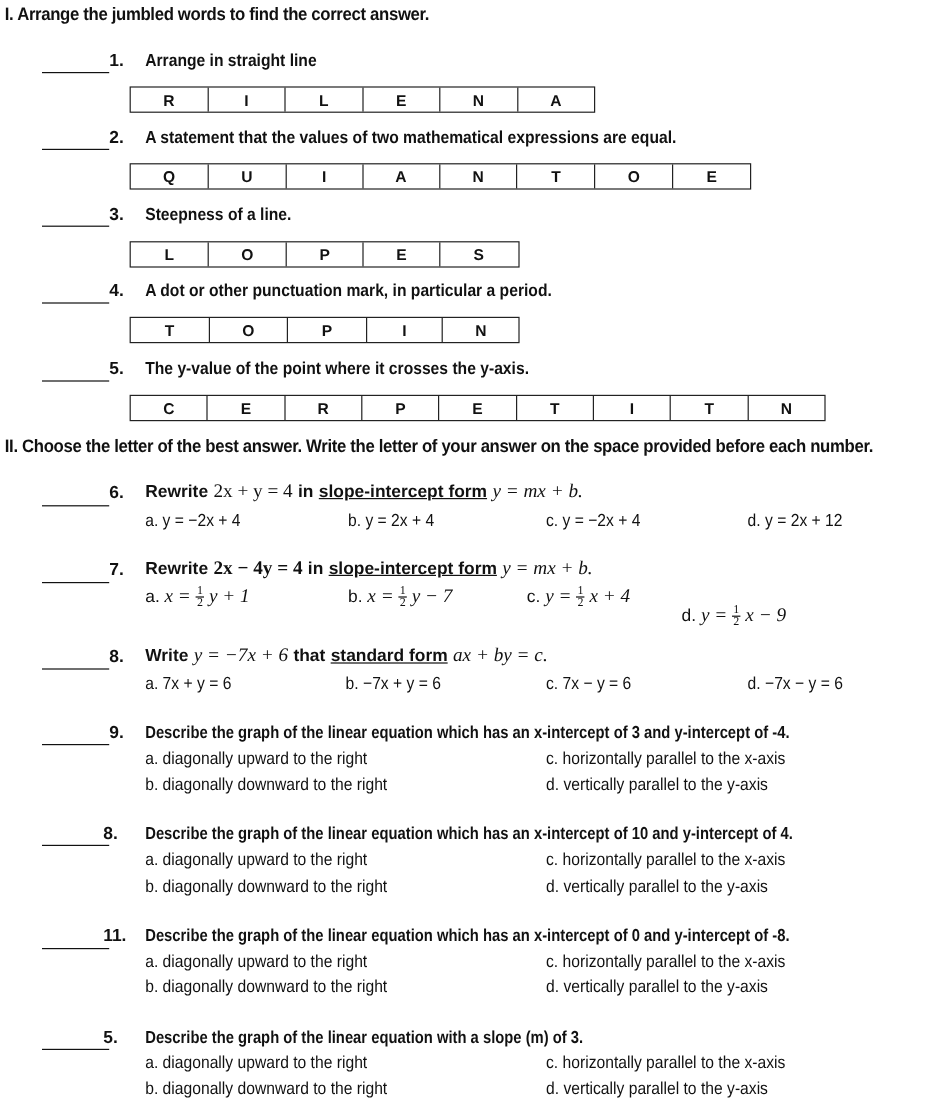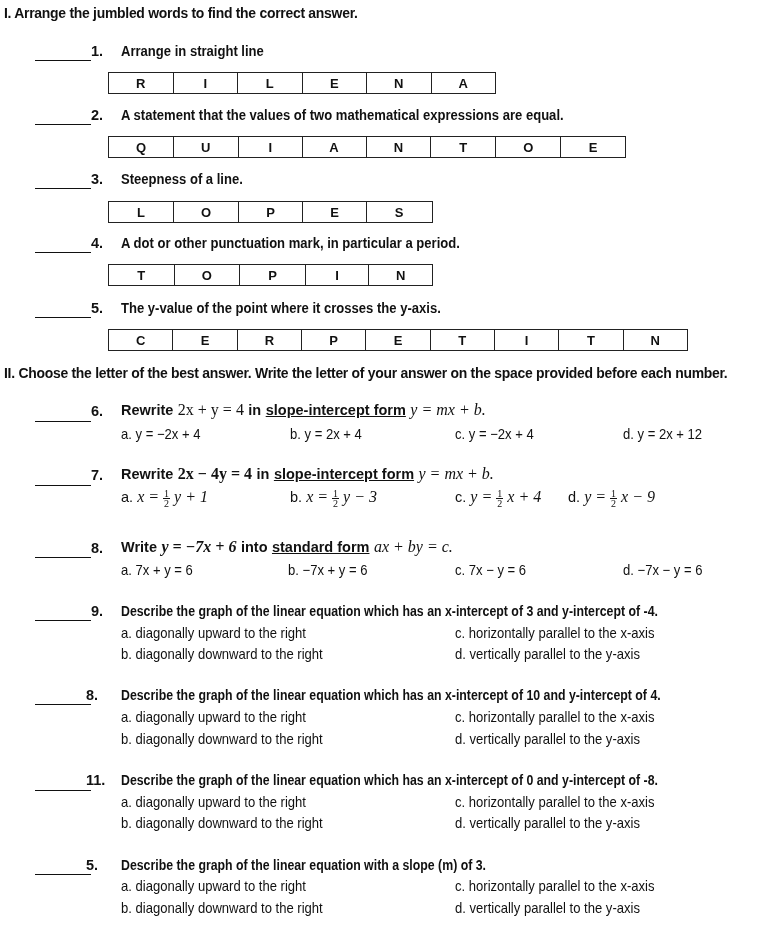--- a/index.html
+++ b/index.html
@@ -124,47 +124,47 @@
     </span>
   <span class="math">y + 1</span>
 </div>
 <div class="abs opt" style="left:290px;top:488px;transform:none">
   <span>b.</span>
   <span class="math">x =</span>
   <span class="frac">
       <span>1</span>
       <span>2</span>
     </span>
-  <span class="math">y − 3</span>
-</div>
-<div class="abs opt" style="left:455px;top:488px;transform:none">
+  <span class="math">y − 7</span>
+</div>
+<div class="abs opt" style="left:439px;top:488px;transform:none">
   <span>c.</span>
   <span class="math">y =</span>
   <span class="frac">
       <span>1</span>
       <span>2</span>
     </span>
   <span class="math">x + 4</span>
 </div>
-<div class="abs opt" style="left:568px;top:488px;transform:none">
+<div class="abs opt" style="left:568px;top:504px;transform:none">
   <span>d.</span>
   <span class="math">y =</span>
   <span class="frac">
       <span>1</span>
       <span>2</span>
     </span>
   <span class="math">x − 9</span>
 </div>
 
 <div class="blank" style="left:35px;top:557px;width:56px;"></div>
 <div class="abs qnum" style="left:91px;top:540px;">8.</div>
 <div class="abs" style="left:121px;top:538px;white-space:nowrap;">
   <span class="qtext" style="display:inline-block;transform:none">Write</span>
-  <span class="math" style="font-weight:bold">y = −7x + 6</span>
-  <span class="qtext" style="display:inline-block;transform:none">into</span>
+  <span class="math" style="font-weight:normal">y = −7x + 6</span>
+  <span class="qtext" style="display:inline-block;transform:none">that</span>
   <u class="qtext" style="display:inline-block;transform:none">standard form</u>
   <span class="math">ax + by = c.</span>
 </div>
 <div class="abs opt" style="left:121px;top:562px;">a. 7x + y = 6</div>
 <div class="abs opt" style="left:288px;top:562px;">b. −7x + y = 6</div>
 <div class="abs opt" style="left:455px;top:562px;">c. 7x − y = 6</div>
 <div class="abs opt" style="left:623px;top:562px;">d. −7x − y = 6</div>
 
 <div class="blank" style="left:35px;top:620px;width:56px;"></div>
 <div class="abs qnum" style="left:91px;top:603px;">9.</div>

